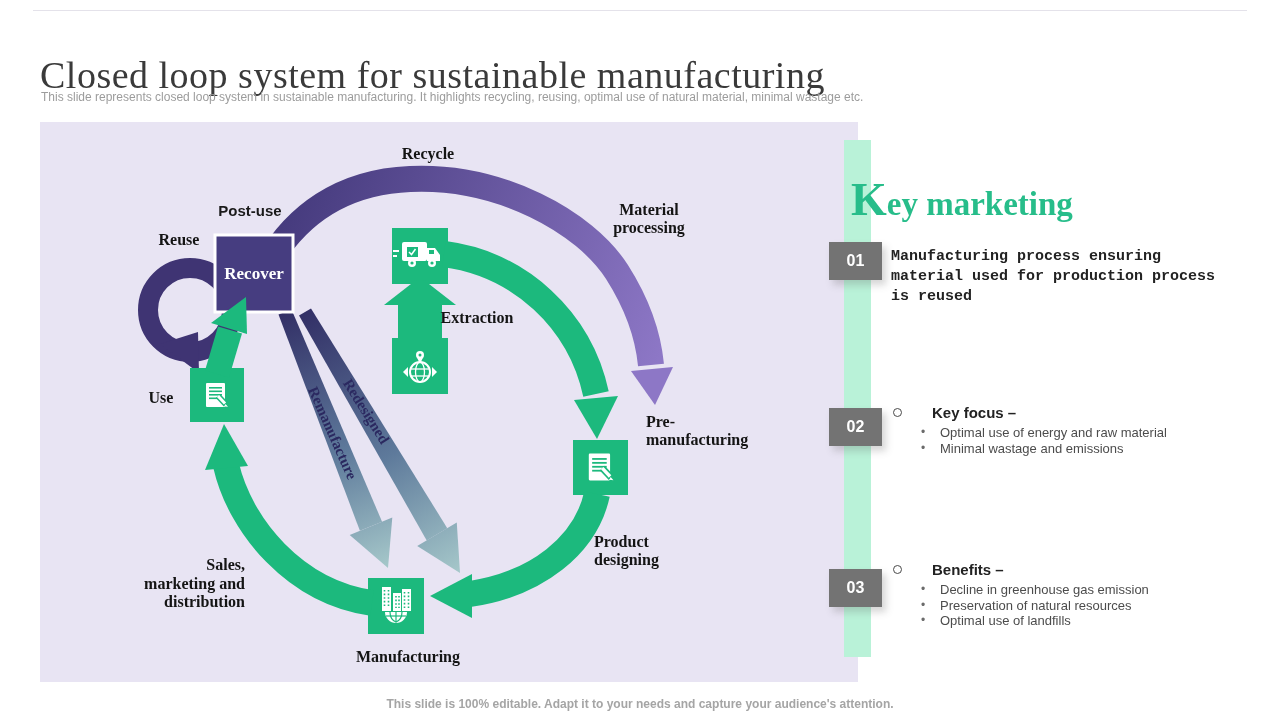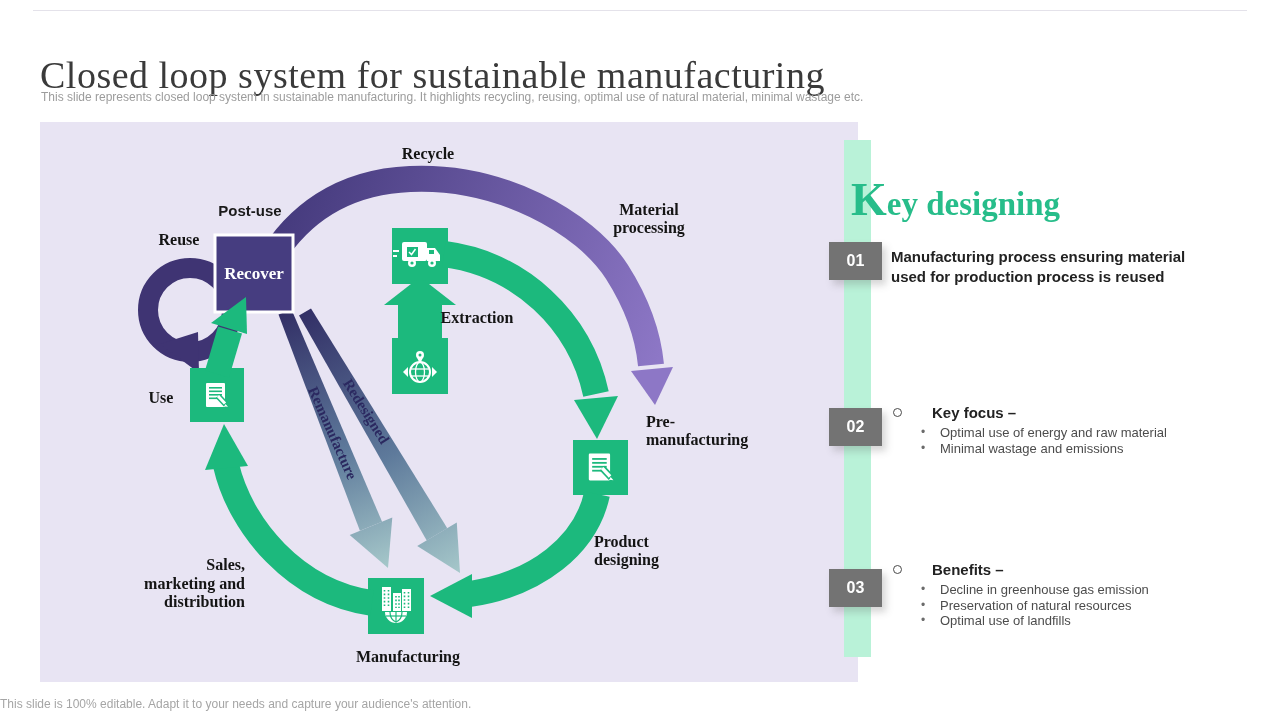--- a/index.html
+++ b/index.html
@@ -31,36 +31,36 @@
   }
   .insights-title::first-letter{font-size:46px;}
   .num-square{
     position:absolute;left:829px;width:53px;height:38px;background:#737373;
     color:#fff;display:flex;align-items:center;justify-content:center;
     font-size:16px;font-weight:700;box-shadow:4px 5px 7px rgba(90,90,90,.25);
   }
   .num-1{top:242px;} .num-2{top:408px;text-align:center;} .num-3{top:569px;}
   .insight-heading-solo{
     position:absolute;left:891px;top:247px;width:332px;
-    font-size:15px;font-weight:700;color:#222;line-height:20px;
+    font-size:15px;font-weight:700;color:#222;line-height:20px;font-family:Liberation Mono, monospace;
   }
   .insight-block{position:absolute;left:891px;width:332px;}
   .block-2{top:403px;} .block-3{top:560px;}
   .insight-head{display:flex;align-items:flex-start;font-size:15px;font-weight:700;color:#222;line-height:19px;gap:16px;}
   .ring{width:7px;height:7px;border:1.5px solid #4a4a4a;border-radius:50%;margin:5px 14px 0 2px;flex:none;background:transparent;}
   .insight-bullets{list-style:none;margin:3px 0 0 0;padding:0;}
   .insight-bullets li{
     position:relative;padding-left:49px;font-size:13px;color:#4c4c4c;line-height:15.5px;
   }
   .insight-bullets li::before{
     content:"\2022";position:absolute;left:30px;top:0;color:#6b6b6b;font-size:12px;
   }
   .slide-footer{
-    position:absolute;left:0;top:697px;width:1280px;
-    font-size:12px;color:#a5a5a5;
+    position:absolute;left:0;top:697px;width:1280px;text-align:center;
+    font-size:12px;color:#a5a5a5;font-weight:bold;
   }
 
   
   .dlabel{font-family:"Liberation Serif",serif;font-weight:700;font-size:16px;fill:#141414;}
   .dlabel-sans{font-family:"Liberation Sans",sans-serif;font-weight:700;font-size:15px;fill:#1a1a1a;}
   .dlabel-arrow{font-family:"Liberation Serif",serif;font-weight:700;font-size:15px;fill:#2b2960;}
   .dlabel-recover{font-family:"Liberation Serif",serif;font-weight:700;font-size:17px;fill:#ffffff;}
 </style>
 </head>
 <body>
@@ -220,21 +220,21 @@
     <text class="dlabel" x="205" y="448" text-anchor="end">Sales,</text>
     <text class="dlabel" x="205" y="467" text-anchor="end">marketing and</text>
     <text class="dlabel" x="205" y="485" text-anchor="end">distribution</text>
     <text class="dlabel" x="121" y="281" text-anchor="middle">Use</text>
     <text class="dlabel-arrow" text-anchor="middle" transform="translate(288,313) rotate(66)">Remanufacture</text>
     <text class="dlabel-arrow" text-anchor="middle" transform="translate(322,292) rotate(58)">Redesigned</text>
   </svg>
 </div>
 
 <div class="insight-bar"></div>
-<h2 class="insights-title">Key designing</h2>
+<h2 class="insights-title">Key marketing</h2>
 
 <div class="num-square num-1">
   <span>01</span>
 </div>
 <div class="num-square num-2">
   <span>02</span>
 </div>
 <div class="num-square num-3">
   <span>03</span>
 </div>

